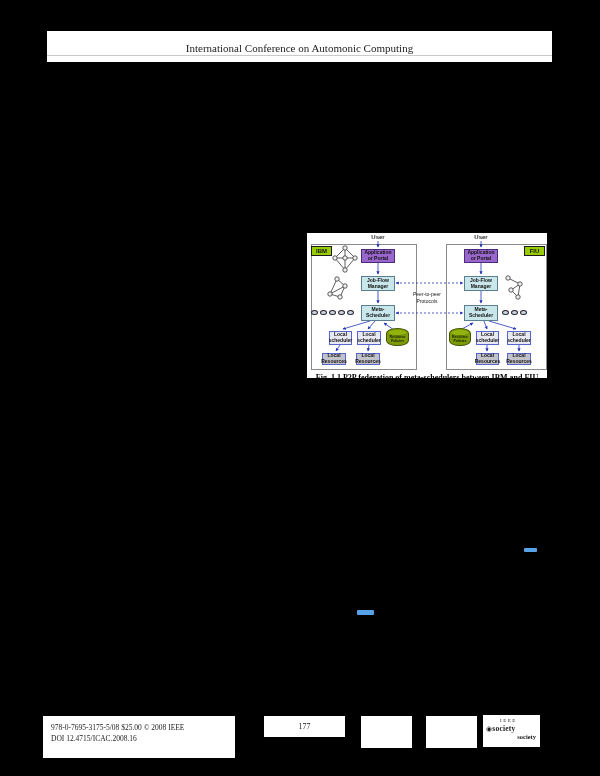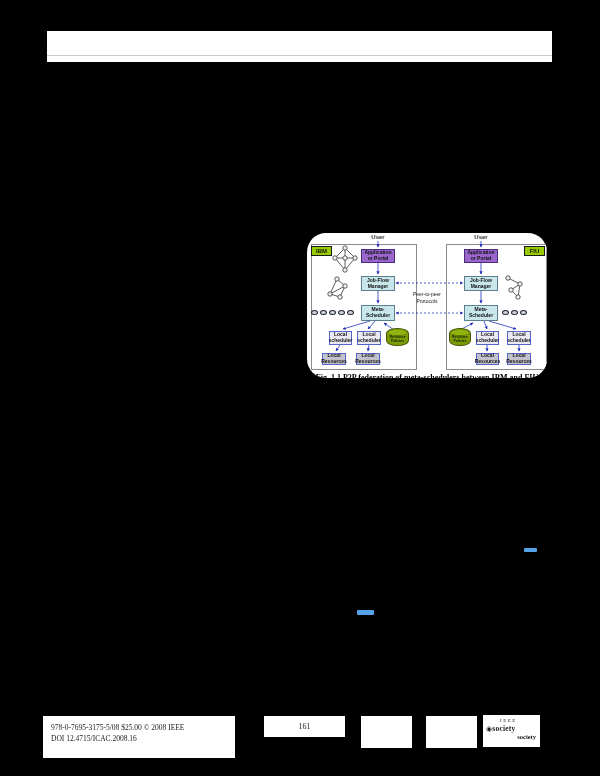--- a/index.html
+++ b/index.html
@@ -6,21 +6,21 @@
   .page{position:relative;width:600px;height:776px;background:#000;overflow:hidden;
         font-family:"Liberation Sans",sans-serif;}
 
   
   .band{position:absolute;left:47px;top:31px;width:505px;height:31px;background:#fff;}
   .band-title{position:absolute;left:0;right:0;top:11px;text-align:center;
               font-family:"Liberation Serif",serif;font-size:11px;color:#1c1c1c;}
   .band-rule{position:absolute;left:0;right:0;top:24px;height:1px;background:#c9c9c9;}
 
   
-  .fig{position:absolute;left:307px;top:233px;width:240px;height:145px;background:#fff;overflow:hidden;border-radius:19px;}
+  .fig{position:absolute;left:307px;top:233px;width:240px;height:145px;background:#fff;overflow:hidden;}
   .panel{position:absolute;border:1px solid #8a8a8a;background:#fff;}
   .arrows{position:absolute;left:0;top:0;}
   .bx{position:absolute;display:flex;align-items:center;justify-content:center;text-align:center;
       white-space:pre-line;font-weight:bold;color:#101010;font-size:5px;line-height:1.15;box-sizing:border-box;}
   .org{background:#99cc00;border:1px solid #1a1a1a;font-size:6px;}
   .app{background:#9966cc;border:1px solid #4a2a7a;}
   .cyanbox{background:#c9e7eb;border:1px solid #5a7f90;}
   .ls{background:#e9e9f2;border:1px solid #5566cc;}
   .lr{background:#c2c2ca;border:1px solid #5566cc;}
   .user-label{position:absolute;text-align:center;font-size:6px;font-weight:bold;color:#2a2a2a;}
@@ -55,20 +55,21 @@
   .logo-mid{position:absolute;left:3px;top:9px;font-size:7.5px;font-weight:bold;letter-spacing:.2px;}
   .logo-bot{position:absolute;right:4px;top:18px;font-size:6.5px;font-weight:bold;}
   .logo-emblem{font-size:7px;font-weight:normal;}
 </style>
 </head>
 <body>
 
 <div class="page">
 
   <div class="band">
+    <div class="band-title">International Conference on Automonic Computing</div>
     <div class="band-rule"></div>
   </div>
 
   <div class="fig">
 
     <div class="panel" style="left:4px;top:11px;width:104px;height:124px"></div>
     <div class="panel" style="left:139px;top:11px;width:99px;height:124px"></div>
 
     <svg class="arrows" width="240" height="145">
       <defs>
@@ -199,21 +200,21 @@
 
   <div class="linkfrag frag1"></div>
   <div class="linkfrag frag2"></div>
 
   <div class="fbox copyright">
     <div>
       <span>978-0-7695-3175-5/08 $25.00 © 2008 IEEE</span><br>
       <span>DOI 12.4715/ICAC.2008.16</span>
     </div>
   </div>
-  <div class="fbox pagenum">161</div>
+  <div class="fbox pagenum">177</div>
   <div class="fbox blank1"></div>
   <div class="fbox blank2"></div>
   <div class="fbox logobox">
     <div class="logo-top">IEEE</div>
     <div class="logo-mid"><span class="logo-emblem">◉</span><span>society</span></div>
     <div class="logo-bot">society</div>
   </div>
 
 </div>
 

